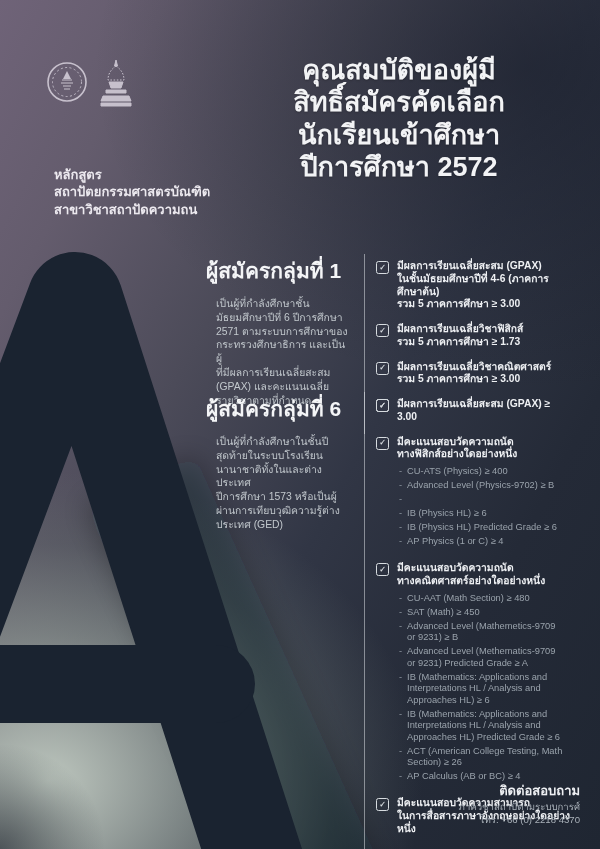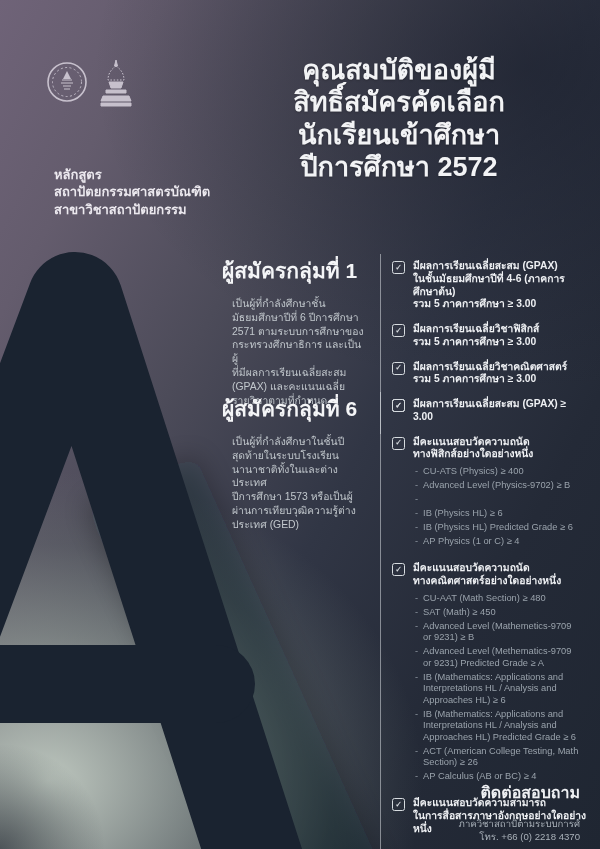--- a/index.html
+++ b/index.html
@@ -19,40 +19,40 @@
   #logos{position:absolute;left:46px;top:58px;opacity:.82;}
   #program{left:54px;top:166px;font-size:13px;font-weight:700;color:#ece9ef;
            line-height:1.34;white-space:pre-line;}
 
   
   #title{right:12px;top:54px;width:378px;text-align:center;font-size:27px;
          font-weight:800;line-height:1.2;letter-spacing:0;white-space:pre-line;
          text-shadow:0 1px 2px rgba(0,0,0,0.25);}
 
   
-  .group-row{position:absolute;left:222px;display:flex;align-items:flex-start;justify-content:center;}
+  .group-row{position:absolute;left:206px;display:flex;align-items:flex-start;justify-content:center;}
   .gleft{width:152px;flex:0 0 152px;}
   .gleft h2{margin:0 0 10px 0;font-size:21px;font-weight:800;color:#f4f5f7;white-space:nowrap;}
   .gleft .desc{margin:10px;font-size:10.4px;line-height:1.33;color:#c2c8cd;white-space:pre-line;}
   .gright{margin-left:6px;width:196px;flex:0 0 196px;
           border-left:1px solid rgba(230,233,238,0.5);padding:6px 0 10px 11px;}
   .check-item{display:flex;align-items:flex-start;margin-bottom:12px;}
   .checkbox{flex:0 0 11px;width:11px;height:11px;margin:1px 8px 0 0;
             border:1.2px solid #d7dce0;border-radius:2.5px;color:#d7dce0;
             display:inline-flex;align-items:center;justify-content:center;
             font-size:8px;line-height:1;font-weight:700;}
   .ihead{font-size:10.3px;font-weight:700;color:#eef0f3;line-height:1.24;white-space:pre-line;}
   .subs{margin:5px 0 0 2px;}
   .sub{display:flex;gap:5px;margin-bottom:2.5px;}
   .dash{color:#8f98a2;font-size:9.3px;line-height:1.24;}
   .stx{color:#9aa3ac;font-size:9.3px;line-height:1.24;white-space:pre-line;}
 
   
   #contact{right:20px;top:780px;text-align:right;}
-  #contact .c-head{font-size:16px;font-weight:800;color:#eef0f3;margin-bottom:13px;}
+  #contact .c-head{font-size:13px;font-weight:800;color:#eef0f3;margin-bottom:0;}
   #contact .c-line{font-size:9.6px;color:#a9b1b9;line-height:1.32;}
 </style>
 </head>
 <body>
 
 <div id="page">
 
   <svg id="letterA" width="600" height="849" viewBox="0 0 600 849" aria-hidden="true">
     <defs>
       <filter id="soft" x="-50%" y="-50%" width="200%" height="200%">
@@ -76,21 +76,21 @@
       <path d="M 70 8 c-6 4 -8 9 -8 14 h16 c0 -5 -2 -10 -8 -14 Z" fill="none" stroke-dasharray="1.6 1.6"></path>
       <path d="M 63 24 h14 l-2 6 h-10 Z"></path>
       <path d="M 60 32 h20 v3 h-20 Z"></path>
       <path d="M 57 38 h26 l2 5 h-30 Z"></path>
       <path d="M 55 45 h30 v3 h-30 Z"></path>
     </g>
   </svg>
 
   <div id="program" class="content">หลักสูตร
 สถาปัตยกรรมศาสตรบัณฑิต
-สาขาวิชาสถาปัตยกรรม</div>
+สาขาวิชาสถาปัดความถน</div>
 
   <div id="title" class="content">คุณสมบัติของผู้มี
 สิทธิ์สมัครคัดเลือก
 นักเรียนเข้าศึกษา
 ปีการศึกษา 2572</div>
 
   <div class="group-row" id="group-0" style="top:254px">
     <div class="gleft">
       <h2>ผู้สมัครกลุ่มที่ 1</h2>
       <p class="desc">เป็นผู้ที่กำลังศึกษาชั้น
@@ -107,21 +107,21 @@
           <div class="ibody">
             <div class="ihead">มีผลการเรียนเฉลี่ยสะสม (GPAX)
 ในชั้นมัธยมศึกษาปีที่ 4-6 (ภาคการศึกษาต้น)
 รวม 5 ภาคการศึกษา ≥ 3.00</div>
           </div>
         </div>
         <div class="check-item">
           <span class="checkbox">✓</span>
           <div class="ibody">
             <div class="ihead">มีผลการเรียนเฉลี่ยวิชาฟิสิกส์
-รวม 5 ภาคการศึกษา ≥ 3.00</div>
+รวม 5 ภาคการศึกษา ≥ 1.73</div>
           </div>
         </div>
         <div class="check-item">
           <span class="checkbox">✓</span>
           <div class="ibody">
             <div class="ihead">มีผลการเรียนเฉลี่ยวิชาคณิตศาสตร์
 รวม 5 ภาคการศึกษา ≥ 3.00</div>
           </div>
         </div>
         <div class="check-item">

